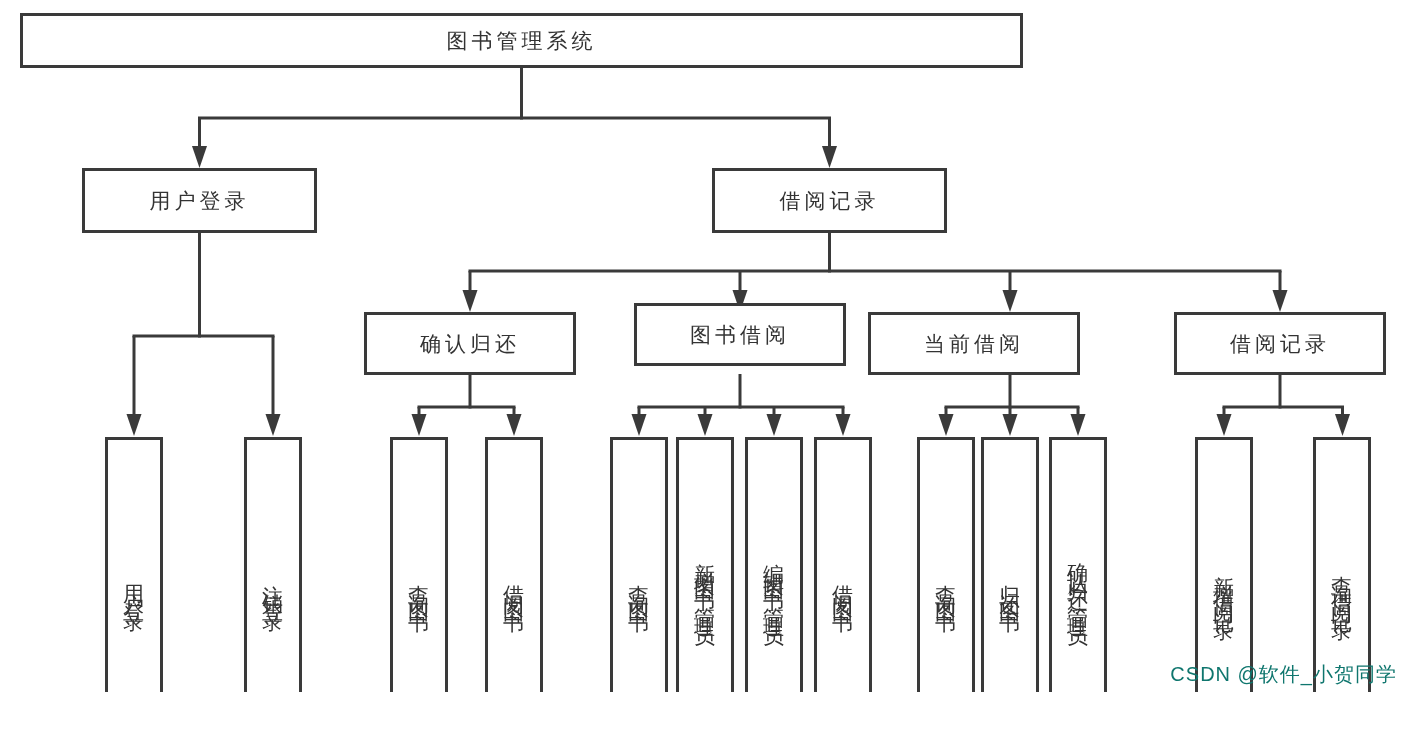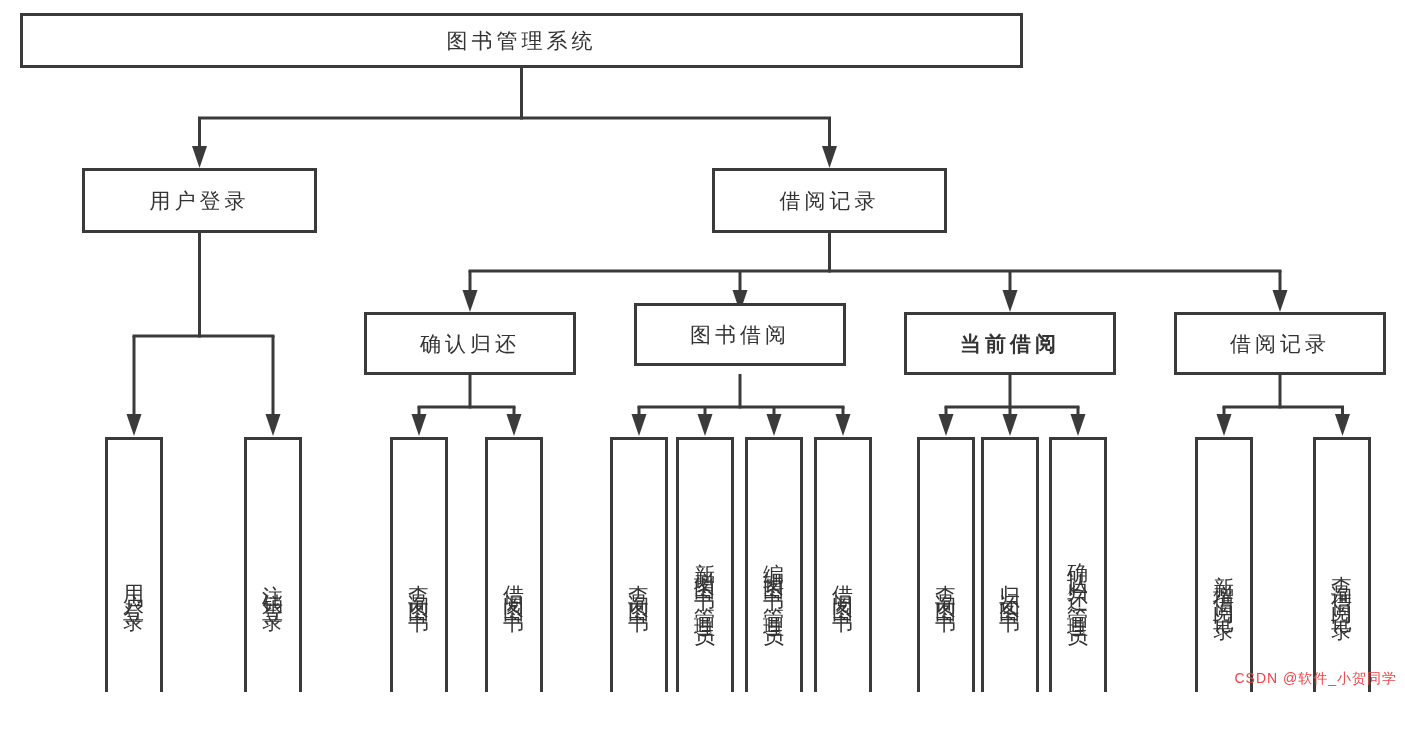--- a/index.html
+++ b/index.html
@@ -27,21 +27,21 @@
   }
   .node .lbl{white-space:nowrap;}
   
   .n-root{left:20px;top:13px;width:1003px;height:55px;}
   
   .n-userlogin{left:82px;top:168px;width:235px;height:65px;}
   .n-bookmgmt{left:712px;top:168px;width:235px;height:65px;}
   
   .n-newbooks{left:364px;top:312px;width:212px;height:63px;}
   .n-bookborrow{left:634px;top:303px;width:212px;height:63px;}
-  .n-currentborrow{left:904px;top:312px;width:212px;height:63px;font-weight:bold;}
+  .n-currentborrow{left:868px;top:312px;width:212px;height:63px;}
   .n-borrowrecords{left:1174px;top:312px;width:212px;height:63px;}
   
   .leaf{
     position:absolute;
     box-sizing:border-box;
     top:437px;width:58px;height:298px;
     background:#ffffff;
     border:3px solid #3a3a3a;
     display:flex;align-items:center;justify-content:center;
     z-index:2;
@@ -56,22 +56,22 @@
     white-space:nowrap;
   }
   .l-1a{left:105px;} .l-1b{left:244px;}
   .l-2a{left:390px;} .l-2b{left:485px;}
   .l-3a{left:610px;} .l-3b{left:676px;} .l-3c{left:745px;} .l-3d{left:814px;}
   .l-4a{left:917px;} .l-4b{left:981px;} .l-4c{left:1049px;}
   .l-5a{left:1195px;} .l-5b{left:1313px;}
   .watermark{
     position:absolute;
     right:8px;bottom:4px;
-    font-size:14px;
-    color:#ef4444;
+    font-size:20px;
+    color:#0f766e;
     letter-spacing:1px;
     z-index:3;
     white-space:nowrap;
   }
   .stroke{stroke:#3a3a3a;stroke-width:3;fill:none;}
   .head{fill:#3a3a3a;stroke:none;}
 </style>
 </head>
 <body>
 

